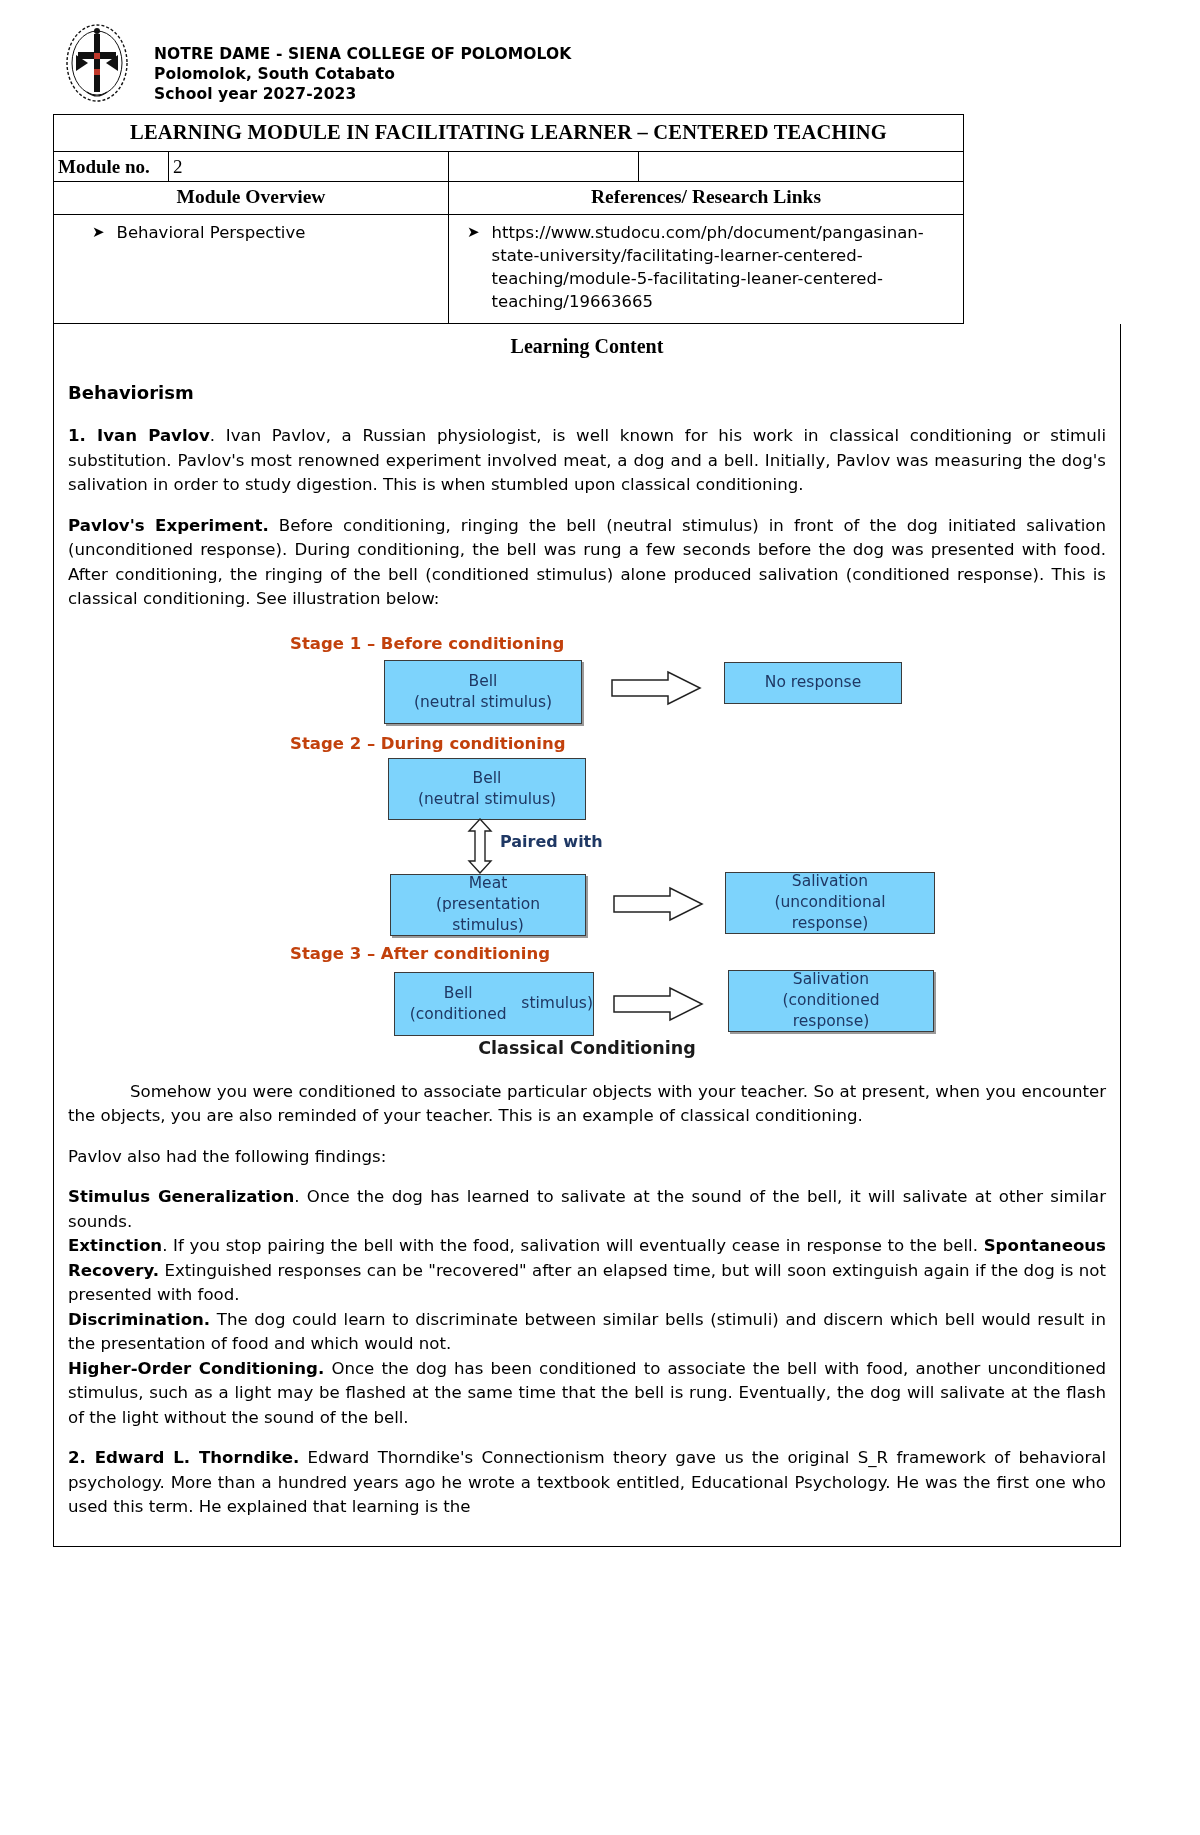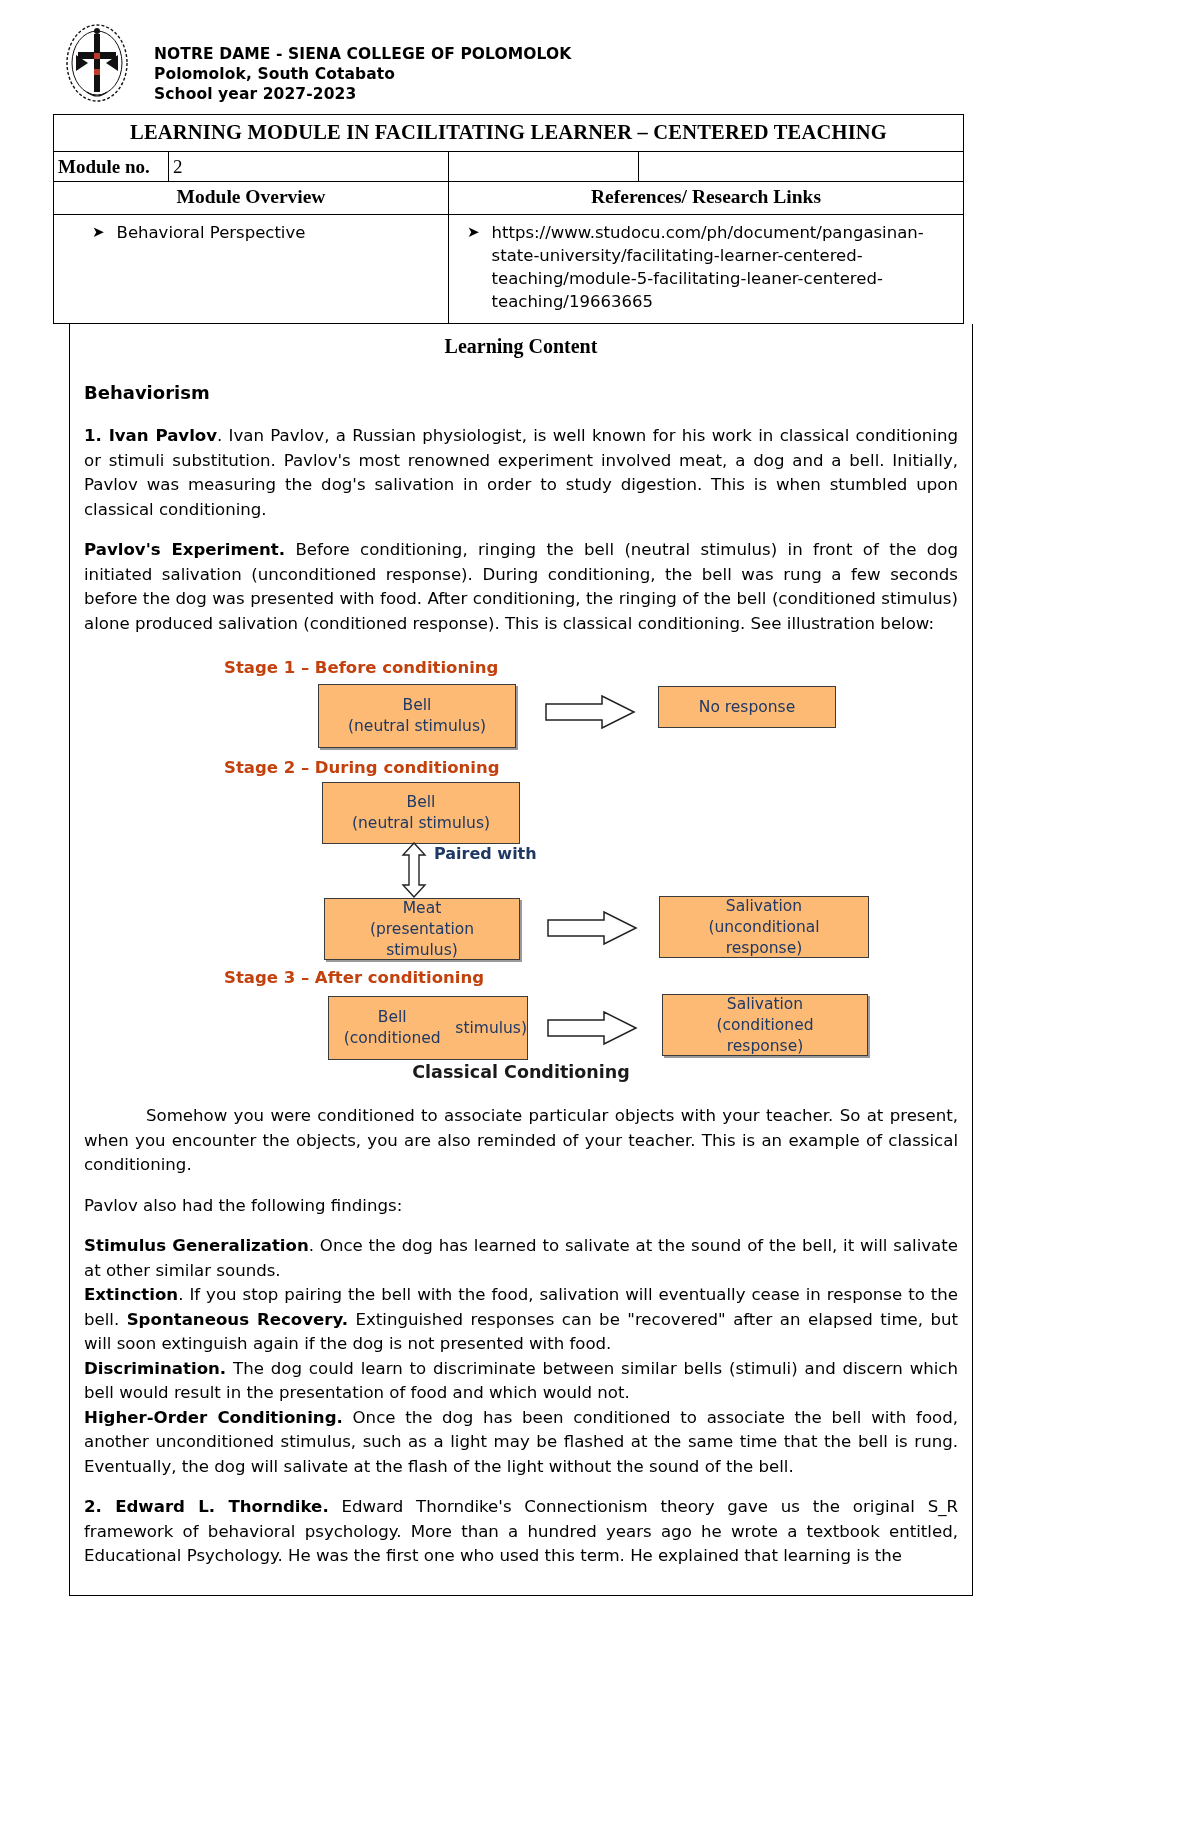--- a/index.html
+++ b/index.html
@@ -103,22 +103,22 @@
     padding-left: 30px;
   }
   .bullet .btext {
     flex: 1 1 auto;
     word-break: break-word;
   }
   .bullet.refs .arrow { padding-left: 10px; }
 
   
   .content-box {
-    width: 904px;
-    margin-left: 17px;
+    width: 1068px;
+    margin-left: 1px;
     border: 1.6px solid #000;
     border-top: none;
     box-sizing: border-box;
     padding: 8px 14px 26px 14px;
   }
   .lc-title {
     text-align: center;
     font-family: "Liberation Serif", serif;
     font-weight: bold;
     font-size: 20px;
@@ -155,21 +155,21 @@
     position: absolute;
     font-weight: bold;
     font-size: 16.5px;
     color: #c2410c;
     white-space: nowrap;
   }
   .dbox {
     position: absolute;
     box-sizing: border-box;
     border: 1.4px solid #3b3b3b;
-    background: #fdba74;
+    background: #7dd3fc;
     display: flex;
     align-items: center;
     justify-content: center;
     text-align: center;
     font-size: 15.5px;
     line-height: 21px;
     color: #1f3864;
     overflow: hidden;
   }
   .dbox.shadow { box-shadow: 2px 2px 0 0 #9a9a9a; }
@@ -285,21 +285,21 @@
       <div class="stage-lbl" style="left:98px; top:100px;">Stage 2 – During conditioning</div>
       <div class="dbox" style="left:196px; top:124px; width:198px; height:62px; flex-direction:column;">
         <div>Bell</div>
         <div>(neutral stimulus)</div>
       </div>
       <div class="vert-arrow" style="left:275px; top:184px;">
         <svg width="26" height="56" viewBox="0 0 26 56">
             <path d="M13 1 L24 13 H18 V43 H24 L13 55 L2 43 H8 V13 H2 Z" fill="#fff" stroke="#222" stroke-width="1.4"></path>
           </svg>
       </div>
-      <div class="paired-lbl" style="left:308px; top:186px;">Paired with</div>
+      <div class="paired-lbl" style="left:308px; top:198px;">Paired with</div>
       <div class="dbox shadow" style="left:198px; top:240px; width:196px; height:62px; flex-direction:column;">
         <div>Meat</div>
         <div>(presentation</div>
         <div>stimulus)</div>
       </div>
       <div class="arrow-r" style="left:420px; top:252px;">
         <svg width="92" height="36" viewBox="0 0 92 36">
             <path d="M2 10 H58 V2 L90 18 L58 34 V26 H2 Z" fill="#fff" stroke="#222" stroke-width="1.5"></path>
           </svg>
       </div>

